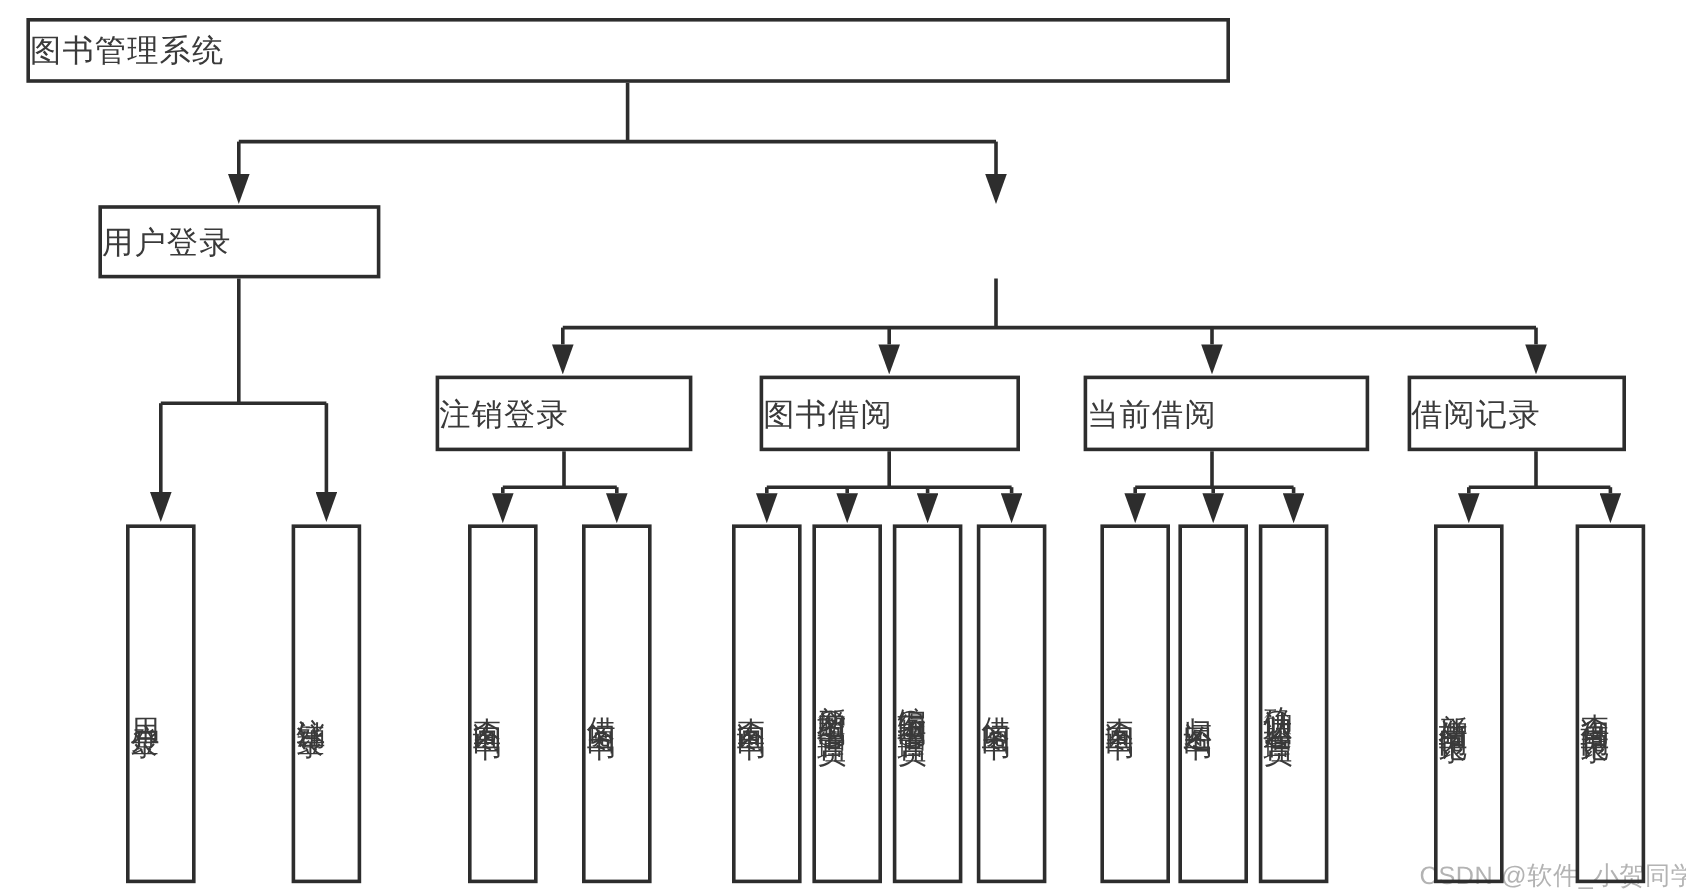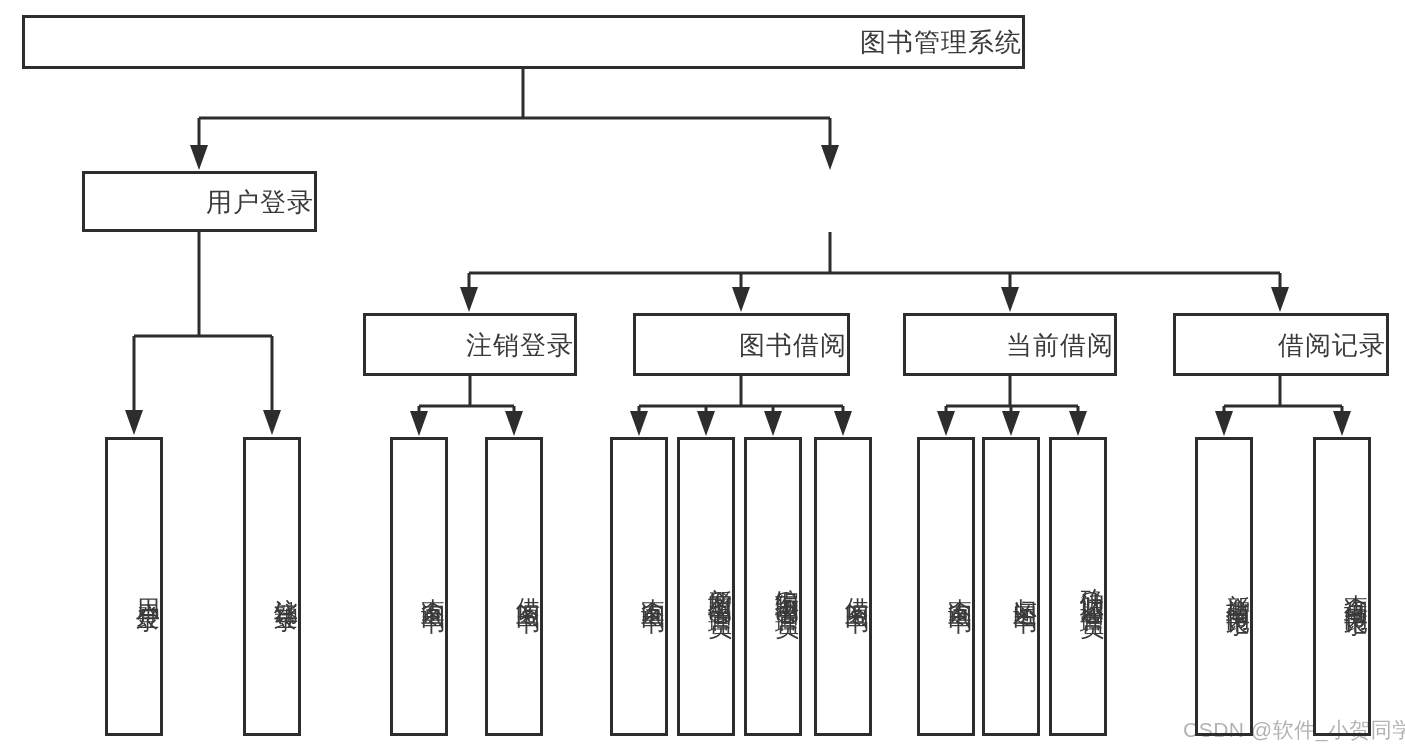--- a/index.html
+++ b/index.html
@@ -21,21 +21,21 @@
   .watermark{
     position:absolute;left:1183px;top:716px;z-index:2;
     font-size:21px;color:var(--watermark);white-space:nowrap;
     letter-spacing:0.5px;
   }
   .node{
     position:absolute;z-index:3;
     box-sizing:border-box;
     border:3px solid var(--line);
     background:transparent;
-    display:flex;align-items:center;justify-content:flex-end;
+    display:flex;align-items:center;justify-content:flex-start;
     color:var(--text);
   }
   .hbox span{
     font-size:26px;line-height:1;letter-spacing:1px;white-space:nowrap;
   }
   .vbox span{
     writing-mode:vertical-rl;
     text-orientation:mixed;
     font-size:24px;letter-spacing:4px;line-height:1;
     white-space:nowrap;
@@ -96,24 +96,24 @@
   <div class="node hbox" style="left:82px;top:171px;width:235px;height:61px;">
     <span>用户登录</span>
   </div>
 
   <div class="node hbox" style="left:363px;top:313px;width:214px;height:63px;">
     <span>注销登录</span>
   </div>
   <div class="node hbox" style="left:633px;top:313px;width:217px;height:63px;">
     <span>图书借阅</span>
   </div>
-  <div class="node hbox" style="left:903px;top:313px;width:214px;height:63px;padding-left:16px;">
+  <div class="node hbox" style="left:903px;top:313px;width:238px;height:63px;">
     <span>当前借阅</span>
   </div>
-  <div class="node hbox" style="left:1173px;top:313px;width:216px;height:63px;">
+  <div class="node hbox" style="left:1173px;top:313px;width:182px;height:63px;">
     <span>借阅记录</span>
   </div>
 
   <div class="node vbox" style="left:105px;top:437px;width:58px;height:299px;">
     <span>用户登录</span>
   </div>
   <div class="node vbox" style="left:243px;top:437px;width:58px;height:299px;">
     <span>注销登录</span>
   </div>
 

